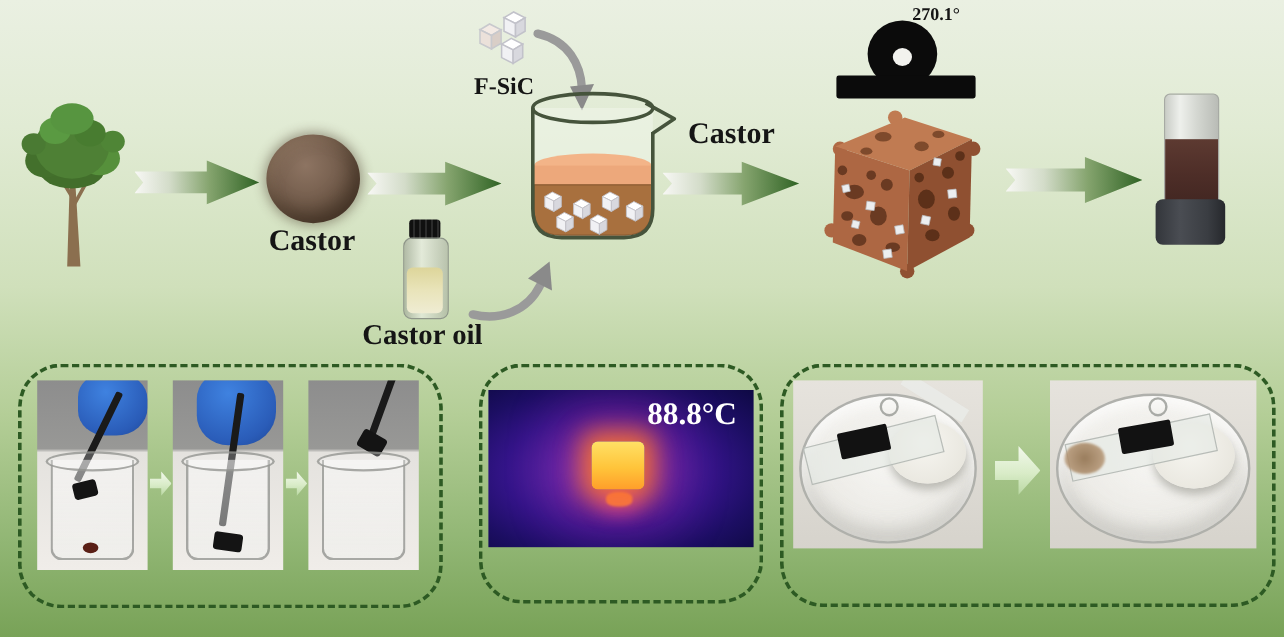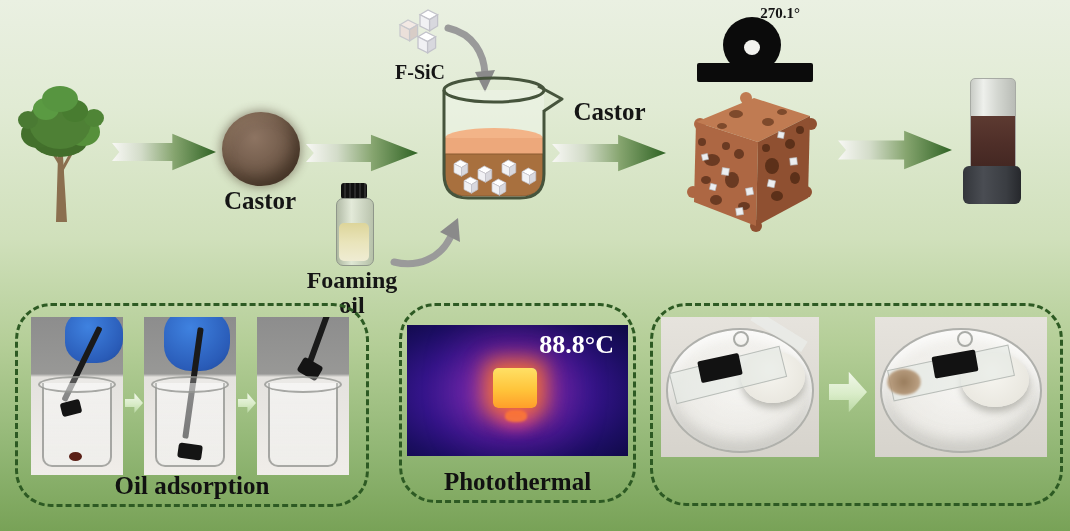--- a/index.html
+++ b/index.html
@@ -175,21 +175,21 @@
     <path d="M8,16 V100 Q8,124 32,124 H84 Q108,124 108,100 V36" fill="none" stroke="#46543c" stroke-width="3"></path>
     <ellipse cx="58" cy="16" rx="50" ry="12" fill="none" stroke="#46543c" stroke-width="3"></ellipse>
     <path d="M102,12 L126,25 L108,37" fill="none" stroke="#46543c" stroke-width="3" stroke-linejoin="round"></path>
   </svg>
 
   <div class="abs" style="left:334px;top:183px;width:40px;height:82px;">
     <div class="cvial-cap"></div>
     <div class="cvial-body"></div>
     <div class="cvial-oil"></div>
   </div>
-  <div class="abs lbl" style="left:292px;top:268px;width:120px;font-size:24px;">Foaming oil</div>
+  <div class="abs lbl" style="left:292px;top:268px;width:120px;font-size:24px;">Castor oil</div>
 
   <svg class="abs" style="left:388px;top:212px;" width="84" height="58" viewBox="0 0 84 58">
     <path d="M6,50 C30,56 52,46 62,26" stroke="#9a9a9a" stroke-width="7" fill="none" stroke-linecap="round"></path>
     <polygon points="52,20 72,30 70,6" fill="#8a8a8a"></polygon>
   </svg>
 
   <div class="abs lbl" style="left:557px;top:99px;width:105px;font-size:25px;">Castor</div>
   <div class="abs flow-arrow" style="left:552px;top:134px;width:114px;height:38px;"></div>
 
   <div class="abs lbl" style="left:740px;top:6px;width:80px;font-size:15px;">270.1°</div>
@@ -267,30 +267,28 @@
       <div class="op-beaker"></div>
       <div class="op-foam" style="left:34px;bottom:16px;width:24px;height:15px;transform:rotate(8deg);"></div>
     </div>
     <div class="mini-arrow abs" style="left:220px;top:86px;width:18px;height:22px;"></div>
 
     <div class="op-photo" style="left:239px;">
       <div class="op-tweezer" style="left:58px;top:-6px;height:58px;transform:rotate(20deg);"></div>
       <div class="op-foam" style="left:42px;top:44px;width:22px;height:16px;transform:rotate(30deg);"></div>
       <div class="op-beaker"></div>
     </div>
-    <div class="panel-label">Oil adsorption</div>
   </div>
 
   <div class="panel" style="left:399px;top:303px;width:231px;height:194px;">
     <div class="thermal">
       <div class="hotspot-tail"></div>
       <div class="hotspot"></div>
       <div class="temp-label">88.8°C</div>
     </div>
-    <div class="panel-label">Photothermal</div>
   </div>
 
   <div class="panel" style="left:650px;top:303px;width:407px;height:197px;">
 
     <div class="sc-photo" style="left:8px;width:158px;">
       <div class="sc-dish"></div>
       <div class="sc-hook" style="left:72px;top:14px;"></div>
       <div class="sc-pellet" style="right:14px;top:34px;width:64px;height:52px;"></div>
       <div class="sc-slide" style="left:10px;top:42px;width:112px;height:30px;transform:rotate(-14deg);"></div>
       <div class="sc-slide" style="left:88px;top:8px;width:60px;height:12px;transform:rotate(32deg);border:none;background:rgba(235,238,235,.7);"></div>

